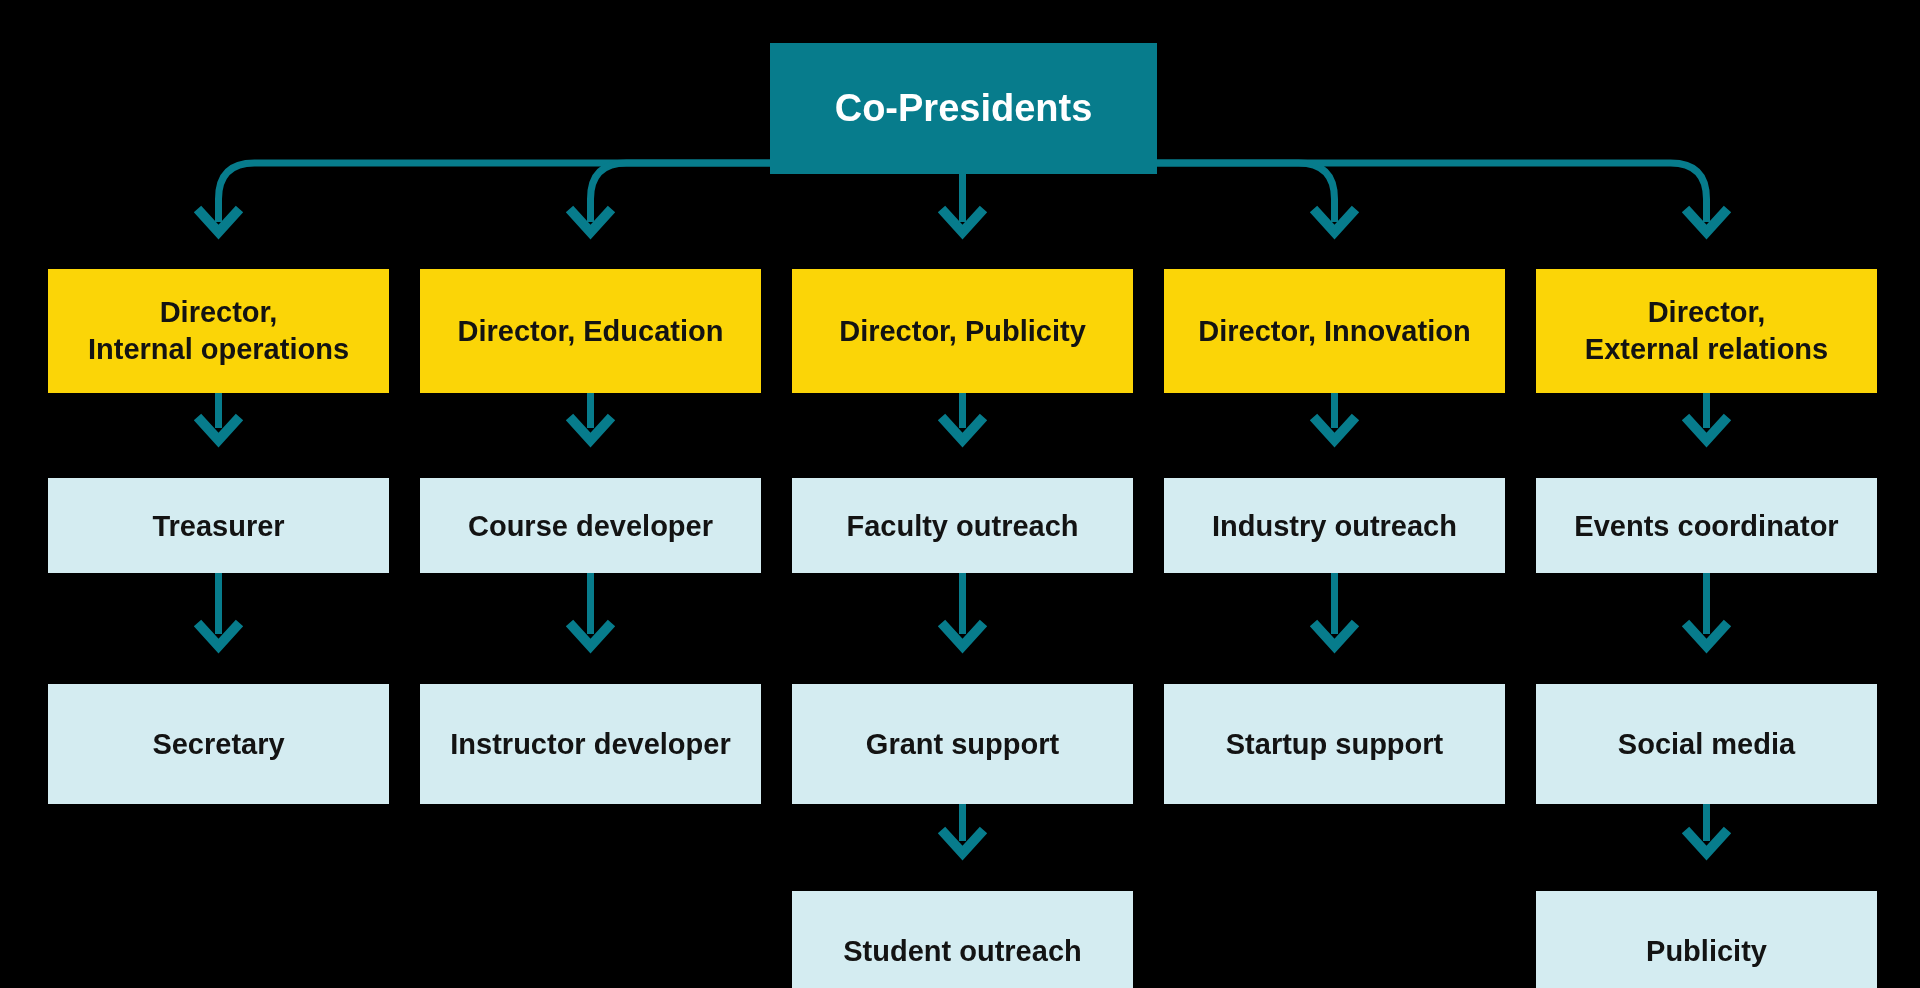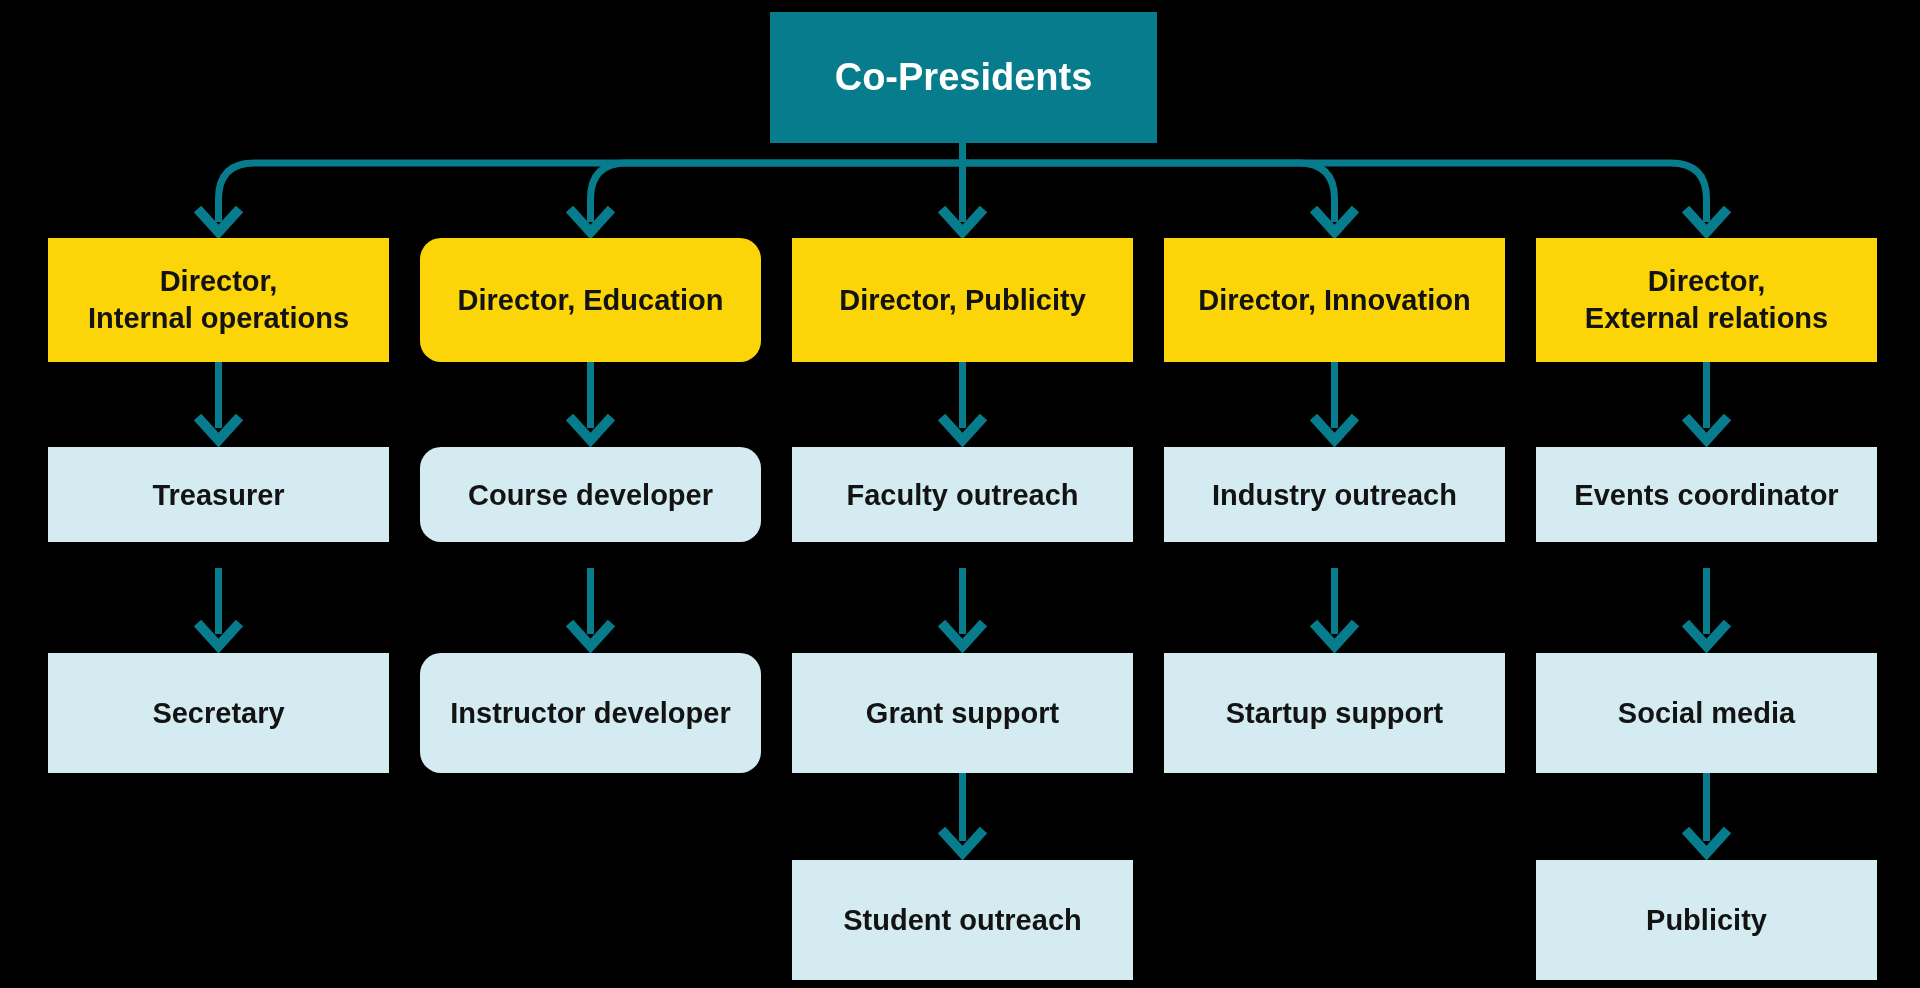--- a/index.html
+++ b/index.html
@@ -36,20 +36,21 @@
   }
   .node {
     position: absolute;
     display: flex;
     flex-direction: column;
     align-items: center;
     justify-content: center;
     text-align: center;
     font-weight: 700;
     box-sizing: border-box;
+    margin-top: 31px;
   }
   .node-root {
     left: 770px;
     top: 12px;
     width: 387px;
     height: 131px;
     background: var(--teal, #077c8c);
     color: var(--light-text, #ffffff);
     font-size: 38px;
   }
@@ -67,21 +68,21 @@
     height: 120px;
     background: var(--light-blue, #d4ecf1);
     color: var(--dark-text, #131313);
     font-size: 29px;
     line-height: 34px;
   }
   .row-2 { top: 447px; height: 95px; }
   .row-3 { top: 653px; }
   .row-4 { top: 860px; }
   .col-1 { left: 48px; }
-  .col-2 { left: 420px; border-radius: 21px; }
+  .col-2 { left: 420px; }
   .col-3 { left: 792px; }
   .col-4 { left: 1164px; }
   .col-5 { left: 1536px; }
 </style>
 </head>
 <body>
 
 <div class="canvas">
 
   <svg class="connector-layer" viewBox="0 0 1920 988" xmlns="http://www.w3.org/2000/svg">

